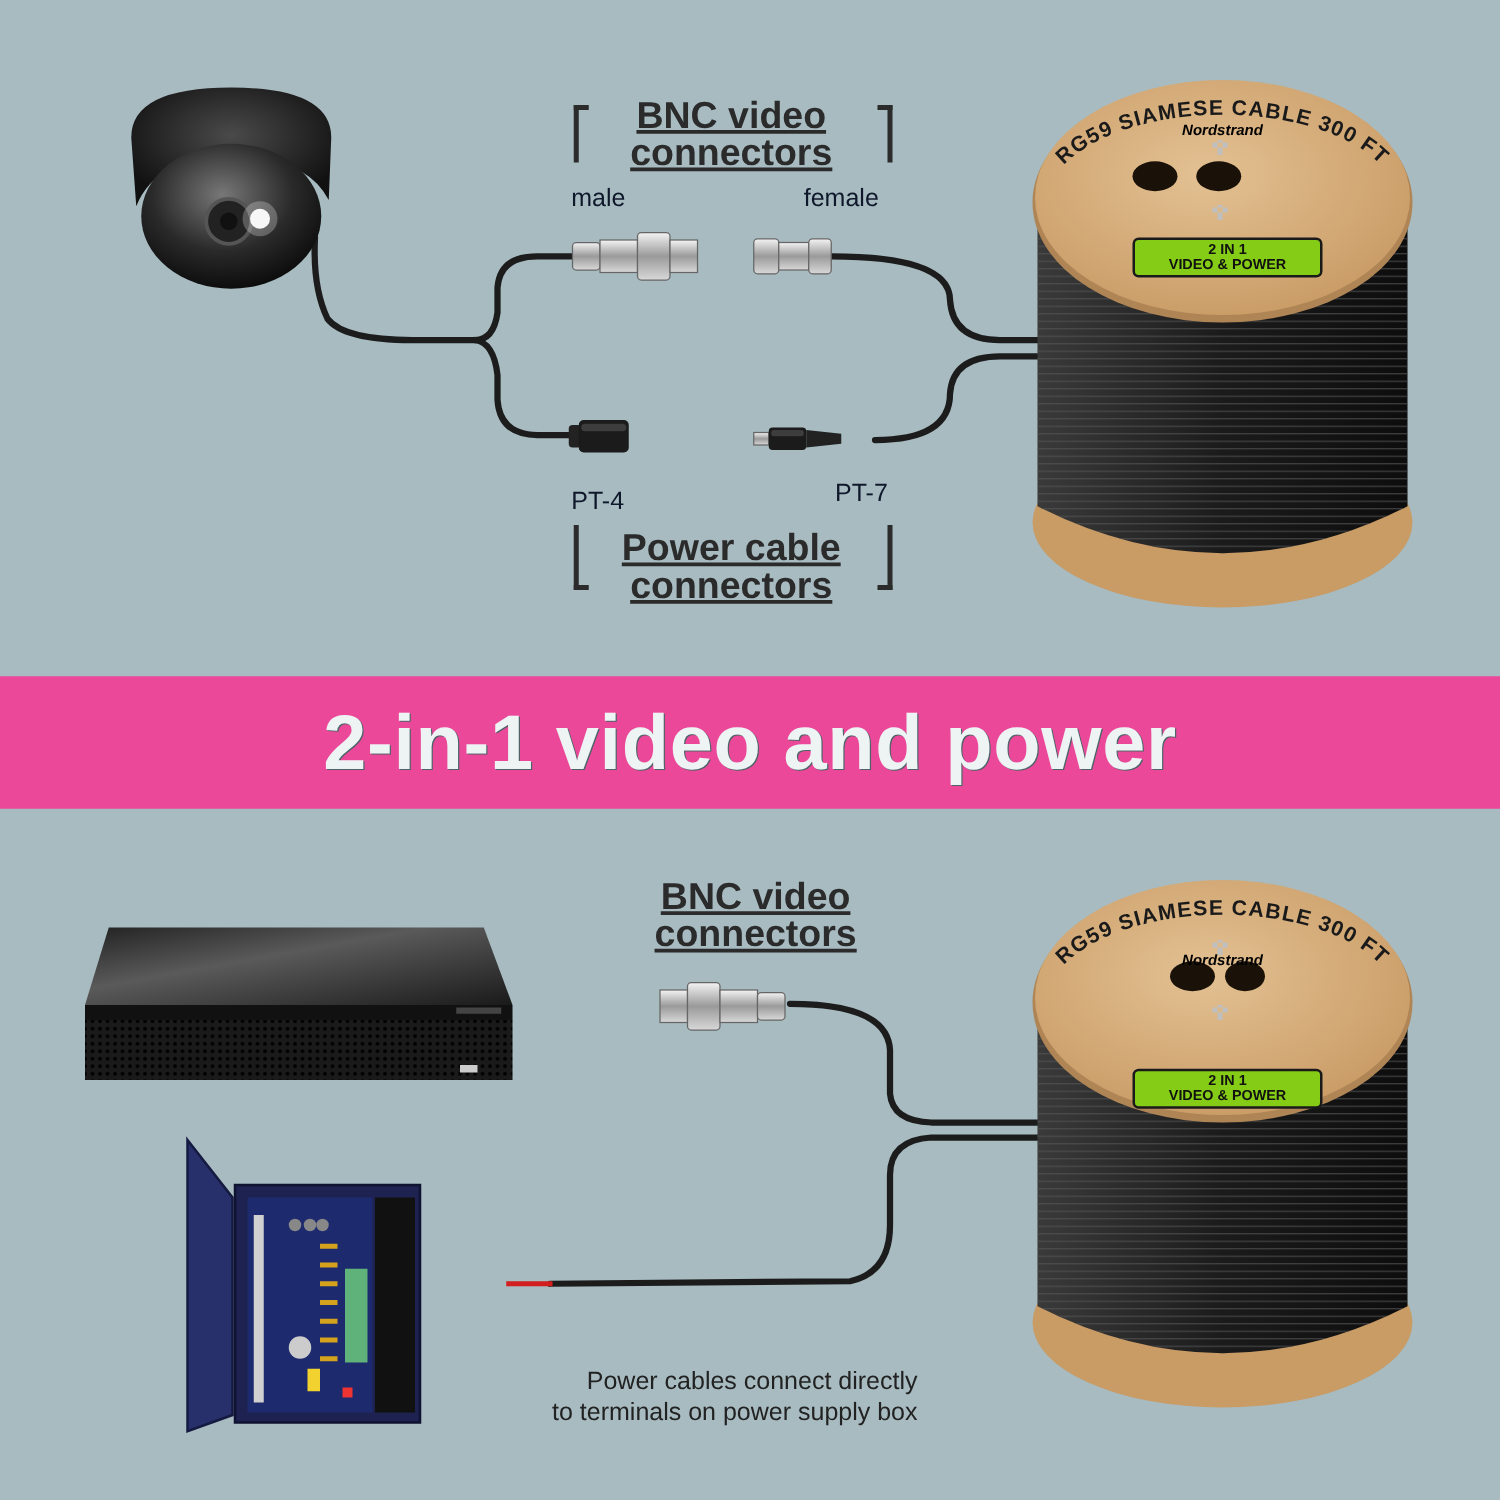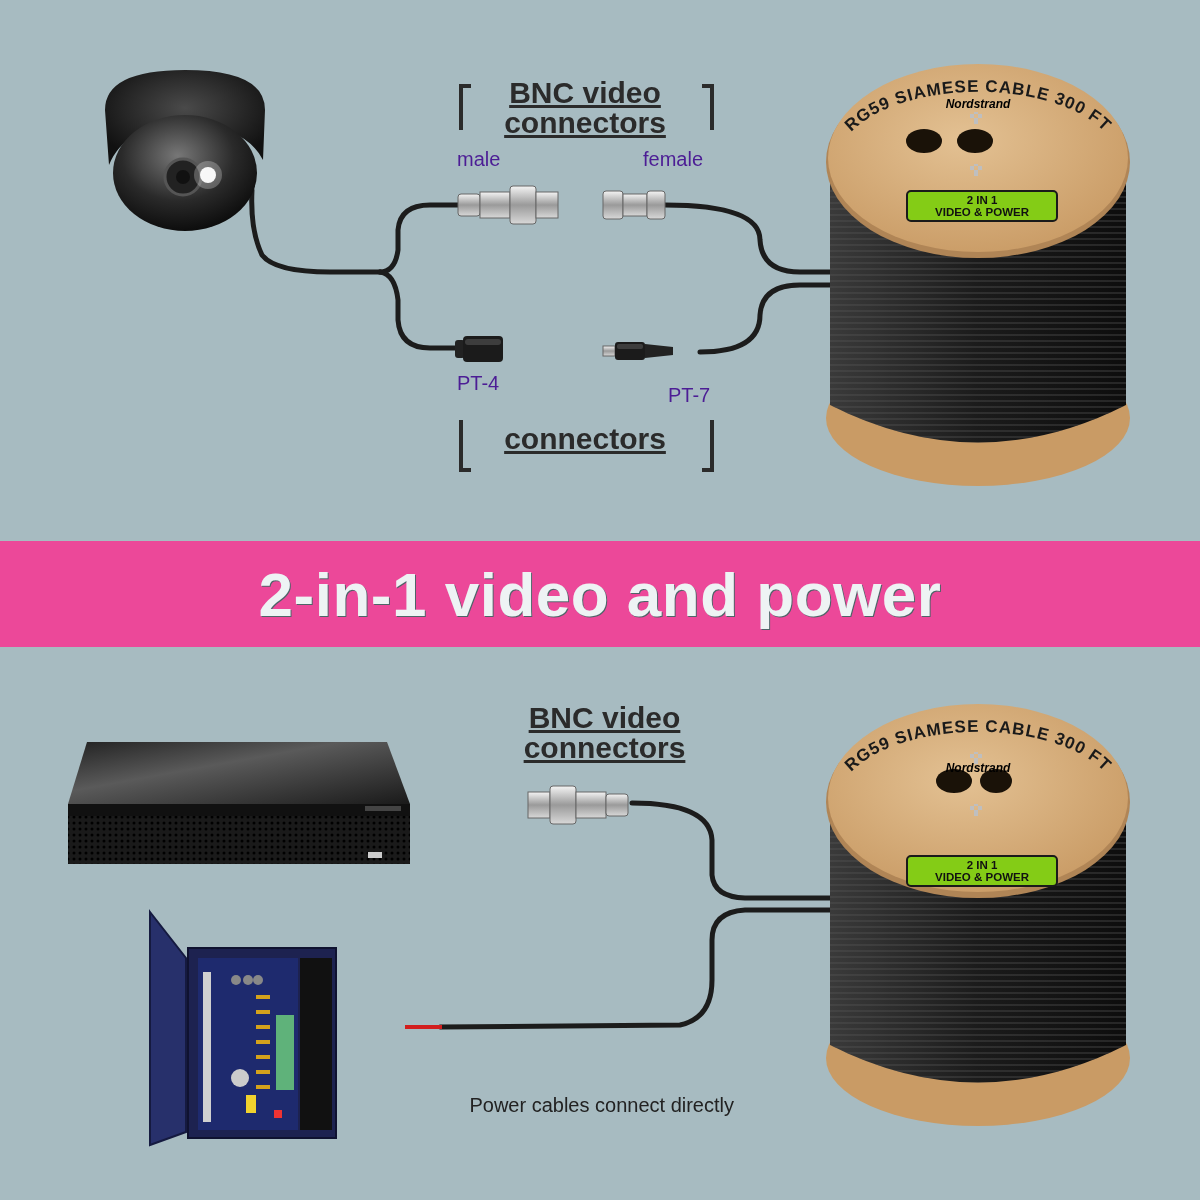--- a/index.html
+++ b/index.html
@@ -17,21 +17,21 @@
   .heading {
     font-weight: 700;
     font-size: 30px;
     line-height: 30px;
     text-align: center;
     color: #2b2b2b;
     text-decoration: underline;
   }
   .label {
     font-size: 20px;
-    color: #4c1d95;
+    color: #0f172a;
   }
   .bracket-top, .bracket-bottom {
     position: absolute;
     width: 12px;
     height: 46px;
     border-color: #2b2b2b;
     border-style: solid;
   }
 
   
@@ -147,26 +147,27 @@
   <rect x="10" y="5" width="36" height="6" rx="3" fill="#555" opacity="0.6"></rect>
 </svg>
 
 <svg class="abs" style="left:603px;top:338px;" width="100" height="26" viewBox="0 0 100 26">
   <rect x="0" y="8" width="12" height="10" fill="url(#metal)" stroke="#666"></rect>
   <rect x="12" y="4" width="30" height="18" rx="3" fill="#1b1b1b"></rect>
   <path d="M42 6 L70 9 L70 17 L42 20 Z" fill="#222"></path>
   <rect x="14" y="6" width="26" height="5" rx="2" fill="#555" opacity="0.6"></rect>
 </svg>
 
-<div class="abs label" style="left:457px;top:372px;">PT-4</div>
+<div class="abs label" style="left:457px;top:390px;">PT-4</div>
 <div class="abs label" style="left:668px;top:384px;">PT-7</div>
 
 <div class="bracket-bottom" style="left:459px;top:420px;border-width:0 0 4px 4px;height:52px;"></div>
 <div class="bracket-bottom" style="left:702px;top:420px;border-width:0 4px 4px 0;height:52px;"></div>
 <div class="abs heading" style="left:470px;top:424px;width:230px;">
+  <div>Power cable</div>
   <div>connectors</div>
 </div>
 
 <div class="abs" style="left:818px;top:60px;width:320px;height:430px;">
   <svg class="abs" style="left:0;top:0;" width="320" height="430" viewBox="0 0 320 430">
     <defs>
       <linearGradient id="coilG" x1="0" y1="0" x2="1" y2="0">
         <stop offset="0" stop-color="#3a3a3a"></stop>
         <stop offset="0.5" stop-color="#1b1b1b"></stop>
         <stop offset="1" stop-color="#0d0d0d"></stop>
@@ -301,13 +302,14 @@
   </svg>
   <div class="abs brand" style="left:110px;top:61px;width:100px;">Nordstrand</div>
   <div class="abs spool-label" style="left:88px;top:155px;width:152px;">
     <div>2 IN 1</div>
     <div>VIDEO &amp; POWER</div>
   </div>
 </div>
 
 <div class="abs caption" style="left:370px;top:1093px;width:364px;">
   <div>Power cables connect directly</div>
+  <div>to terminals on power supply box</div>
 </div>
 
 </body></html>

